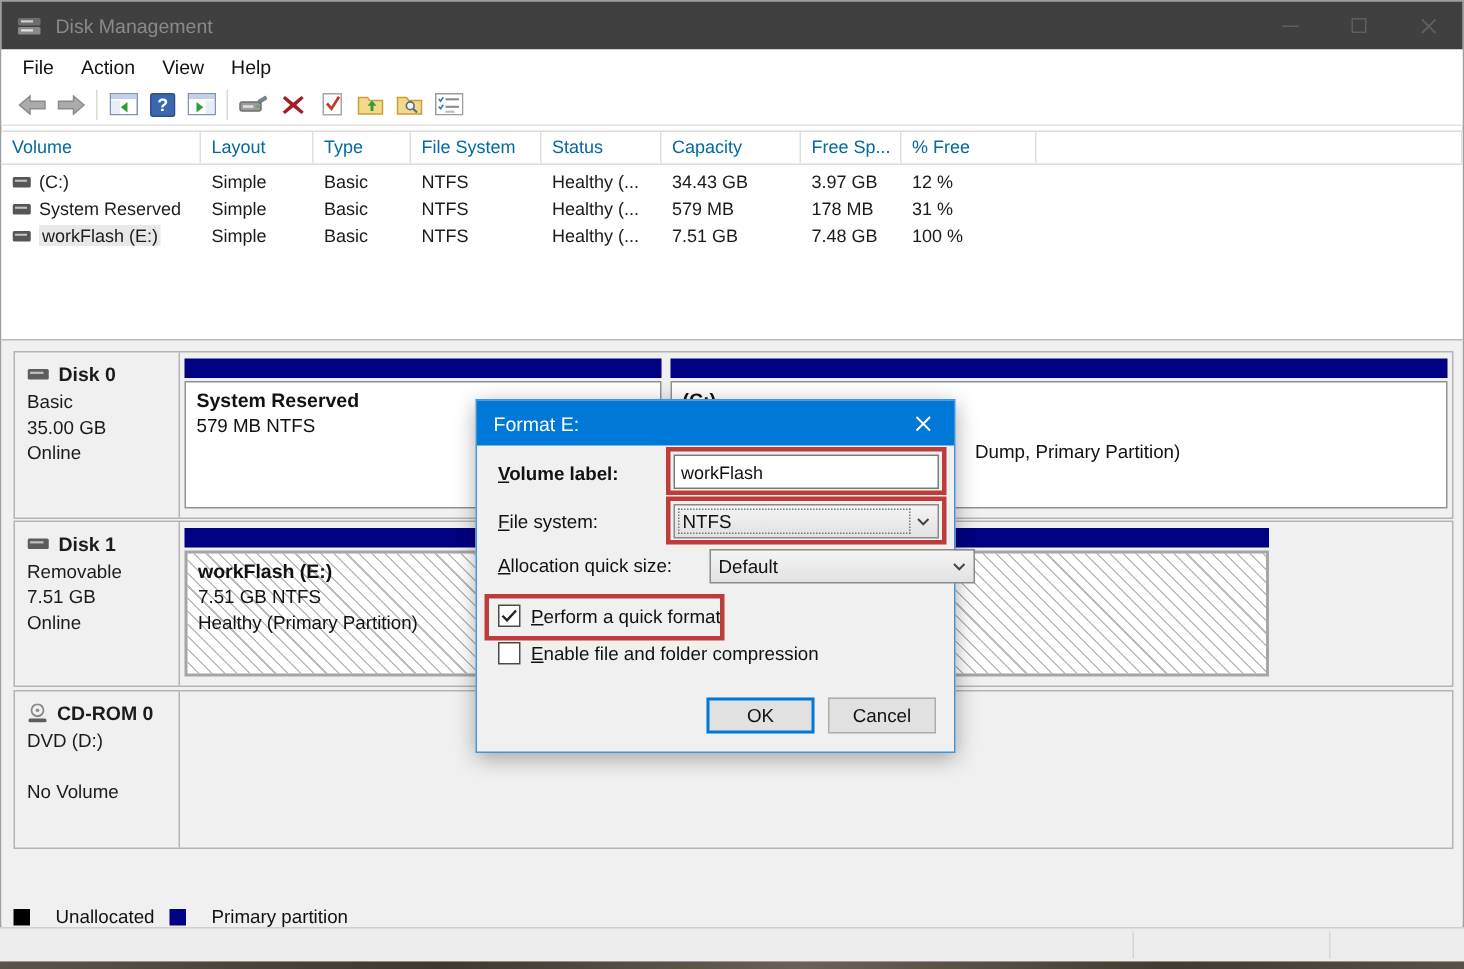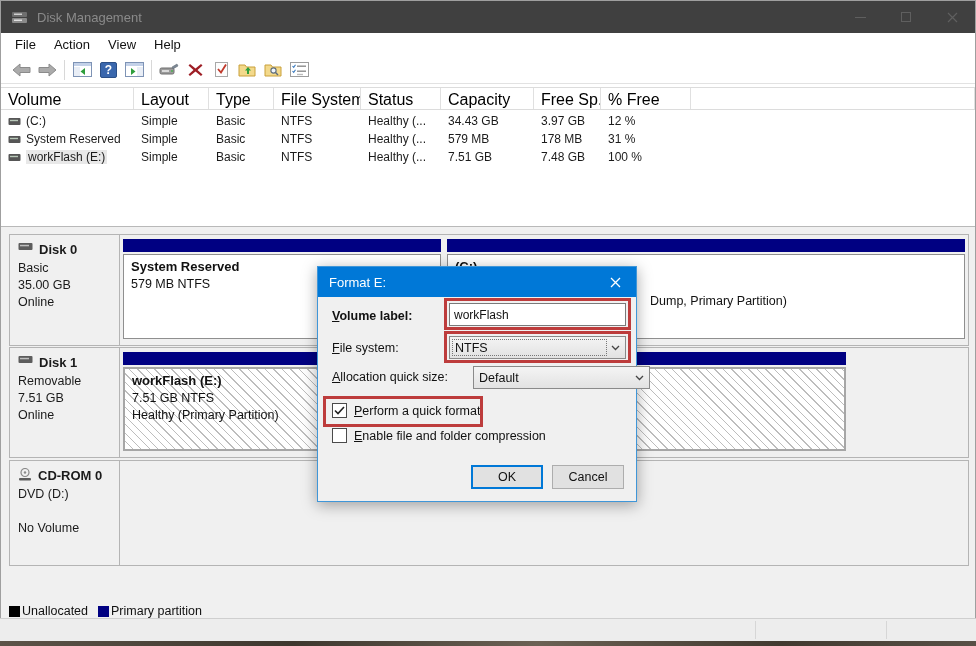--- a/index.html
+++ b/index.html
@@ -21,45 +21,45 @@
   .menubar .mi { padding:3px 9px; }
 
   .toolbar { height:28px; display:flex; align-items:center; padding-left:7px; background:#fff; border-bottom:1px solid #e2e2e2; }
   .tbtn { height:24px; min-width:26px; display:flex; align-items:center; justify-content:center; }
   .tsep { width:1px; height:20px; background:#d8d8d8; margin:0 4px; }
 
   
   .listview { height:139px; background:#fff; position:relative; }
   .vt-grid { display:grid; grid-template-columns:133px 75px 65px 87px 80px 93px 67px 90px 1fr; }
   .vt-head { border-top:1px solid #dcdcdc; border-bottom:1px solid #dcdcdc; margin-top:3px; }
-  .vt-head .hc { font-size:16px; color:#000000; padding:3px 0 3px 7px; border-right:1px solid #e0e0e0; height:21px; white-space:nowrap; overflow:hidden; }
+  .vt-head .hc { font-size:12px; color:#0369a1; padding:3px 0 3px 7px; border-right:1px solid #e0e0e0; height:21px; white-space:nowrap; overflow:hidden; }
   .vt-row { height:18px; align-items:center; font-size:12px; color:#1b1b1b; }
   .vt-row .c { padding-left:7px; white-space:nowrap; overflow:hidden; }
   .volcell { display:flex; align-items:center; gap:5px; }
   .volcell .sel { background:#e8e8e8; padding:0 2px; }
 
   
   .graphpane { height:395px; background:#f0f0f0; border-top:1px solid #b9b9b9; position:relative; }
   .disk-row { position:absolute; left:8px; width:960px; display:flex; border:1px solid #b4b4b4; background:#f0f0f0; }
   .disk-head { width:110px; border-right:1px solid #b4b4b4; padding:7px 6px 0 8px; font-size:12.5px; color:#1b1b1b; }
-  .disk-head .dtitle { display:flex; align-items:flex-start; gap:6px; font-weight:bold; font-size:13px; margin-bottom:3px; }
+  .disk-head .dtitle { display:flex; align-items:center; gap:6px; font-weight:bold; font-size:13px; margin-bottom:3px; }
   .disk-head .dline { line-height:17px; min-height:17px; white-space:nowrap; }
   .disk-graph { flex:1; display:flex; padding:4px 3px 6px 3px; gap:6px; }
   .part { display:flex; flex-direction:column; }
   .part-bar { height:13px; width:100%; }
   .part-body { flex:1; margin-top:2px; background:#fff; border:1px solid #8f8f8f; padding:3px 7px; font-size:12.5px; color:#111; overflow:hidden; }
   .part-body .ptitle { font-weight:bold; font-size:13px; line-height:18px; white-space:nowrap; }
   .part-body .pline { line-height:17px; min-height:17px; white-space:nowrap; }
   .part-body.hatched { border:2px solid #a6a6a6;
      background:repeating-linear-gradient(45deg,#ffffff 0 5px,#bdbdbd 5px 6px); }
   .part-body.hatched .ptitle, .part-body.hatched .pline { background:transparent; }
   .indent195 { padding-left:195px; }
 
   .legendbar { position:absolute; left:8px; bottom:3px; display:flex; align-items:center; gap:10px; font-size:12.5px; color:#111; }
-  .legend-item { display:flex; align-items:center; gap:2px; }
+  .legend-item { display:flex; align-items:center; gap:17px; }
   .legend-swatch { width:11px; height:11px; display:inline-block; }
 
   
   .taskbar { position:absolute; left:0; top:618px; width:976px; height:23px; background:#ededed; border-top:1px solid #cfcfcf; }
   .taskbar .tdiv1 { position:absolute; left:755px; top:2px; bottom:2px; width:1px; background:#d6d6d6; }
   .taskbar .tdiv2 { position:absolute; left:886px; top:2px; bottom:2px; width:1px; background:#d6d6d6; }
   .desktop-edge { position:absolute; left:0; top:641px; width:976px; height:5px;
      background:linear-gradient(90deg,#5c5348,#3e372e 30%,#6b6154 55%,#423a30 80%,#585046); }
 
   

